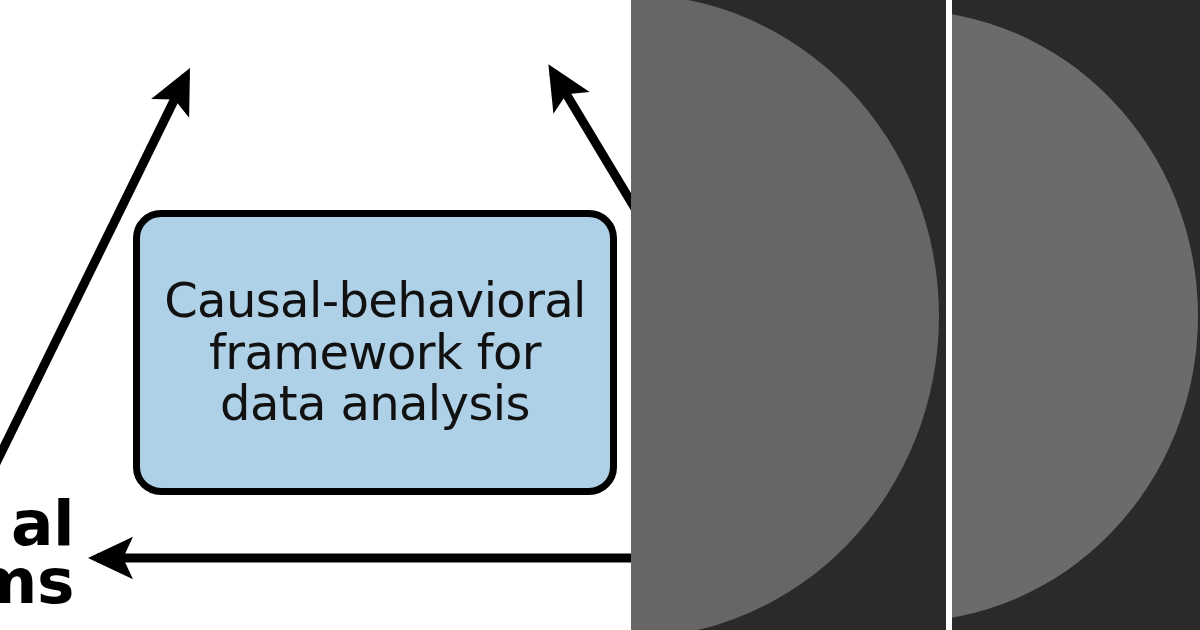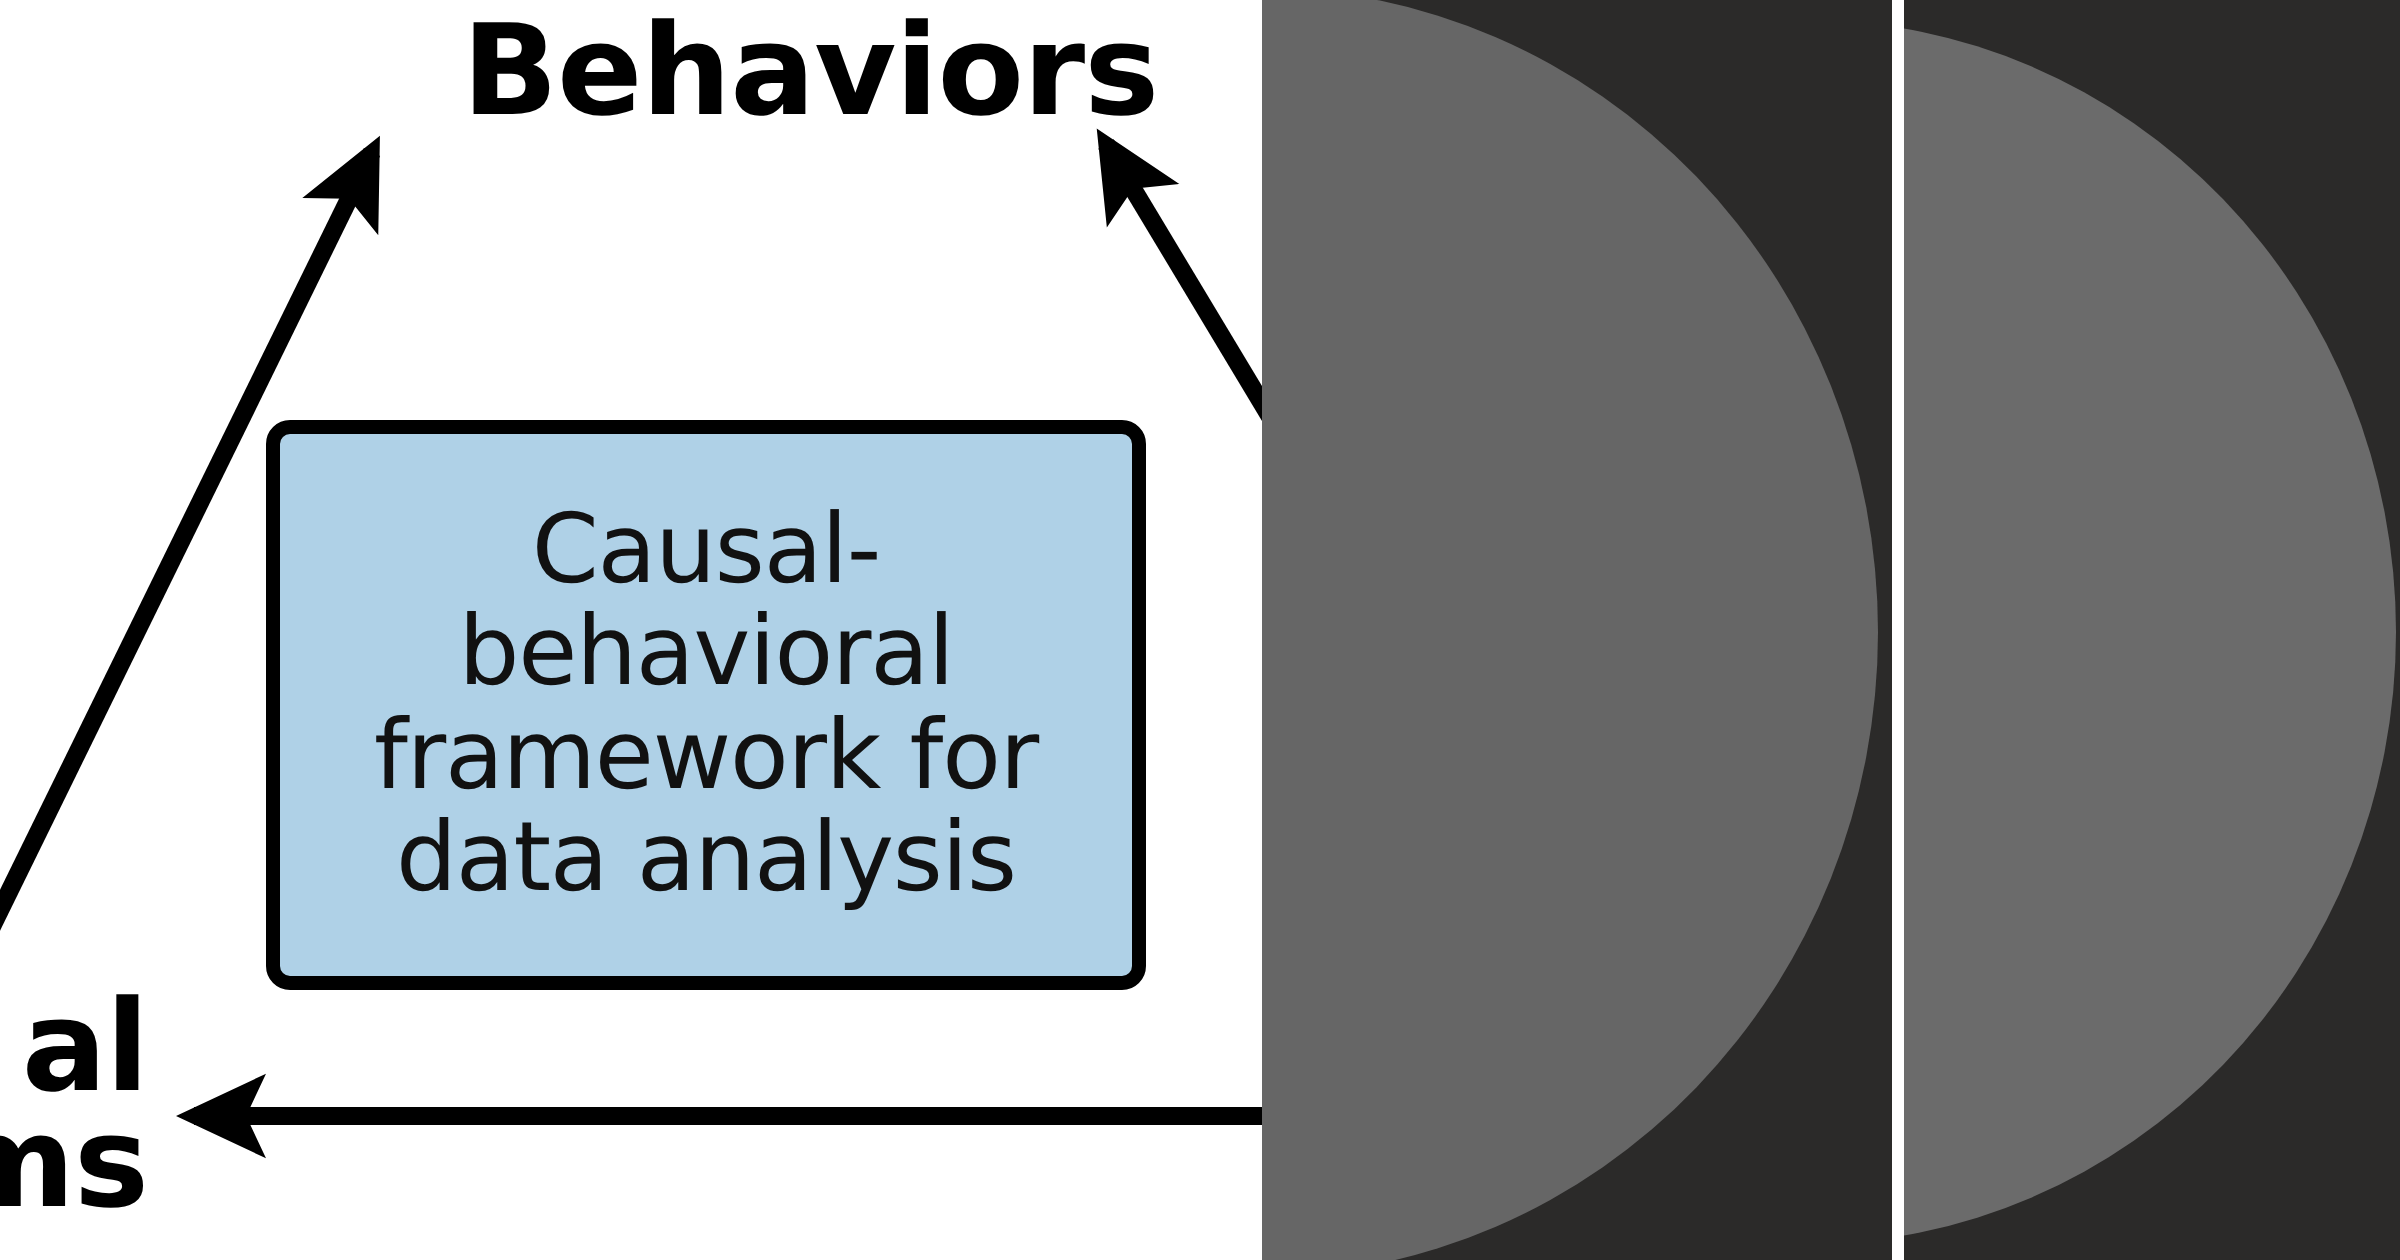--- a/index.html
+++ b/index.html
@@ -61,26 +61,26 @@
     white-space: pre;
     text-align: right;
     width: 170px;
   }
 
   
   #framework-box {
     position: absolute;
     left: 133px;
     top: 210px;
-    width: 440px;
+    width: 484px;
     height: 285px;
     box-sizing: border-box;
     background: #afd1e7;
     border: 7px solid #000000;
-    border-radius: 12px;
+    border-radius: 28px;
     display: flex;
     align-items: center;
     justify-content: center;
   }
   #framework-box-text {
     font-size: 48px;
     line-height: 1.07;
     color: #111111;
     text-align: center;
     white-space: pre-line;
@@ -134,21 +134,20 @@
         </marker>
       </defs>
 
       <line x1="-22" y1="500" x2="186" y2="76" stroke="#000000" stroke-width="9" marker-end="url(#arrowhead)"></line>
 
       <line x1="648" y1="230" x2="553" y2="72" stroke="#000000" stroke-width="9" marker-end="url(#arrowhead)"></line>
 
       <line x1="640" y1="558" x2="97" y2="558" stroke="#000000" stroke-width="9" marker-end="url(#arrowhead)"></line>
     </svg>
 
-    <div class="node-label" id="label-behaviors">Behaviors</div>
 
     <div class="node-label" id="label-causal-systems">al
 ms</div>
 
     <div id="framework-box">
       <div id="framework-box-text">Causal-behavioral
 framework for
 data analysis</div>
     </div>
 

